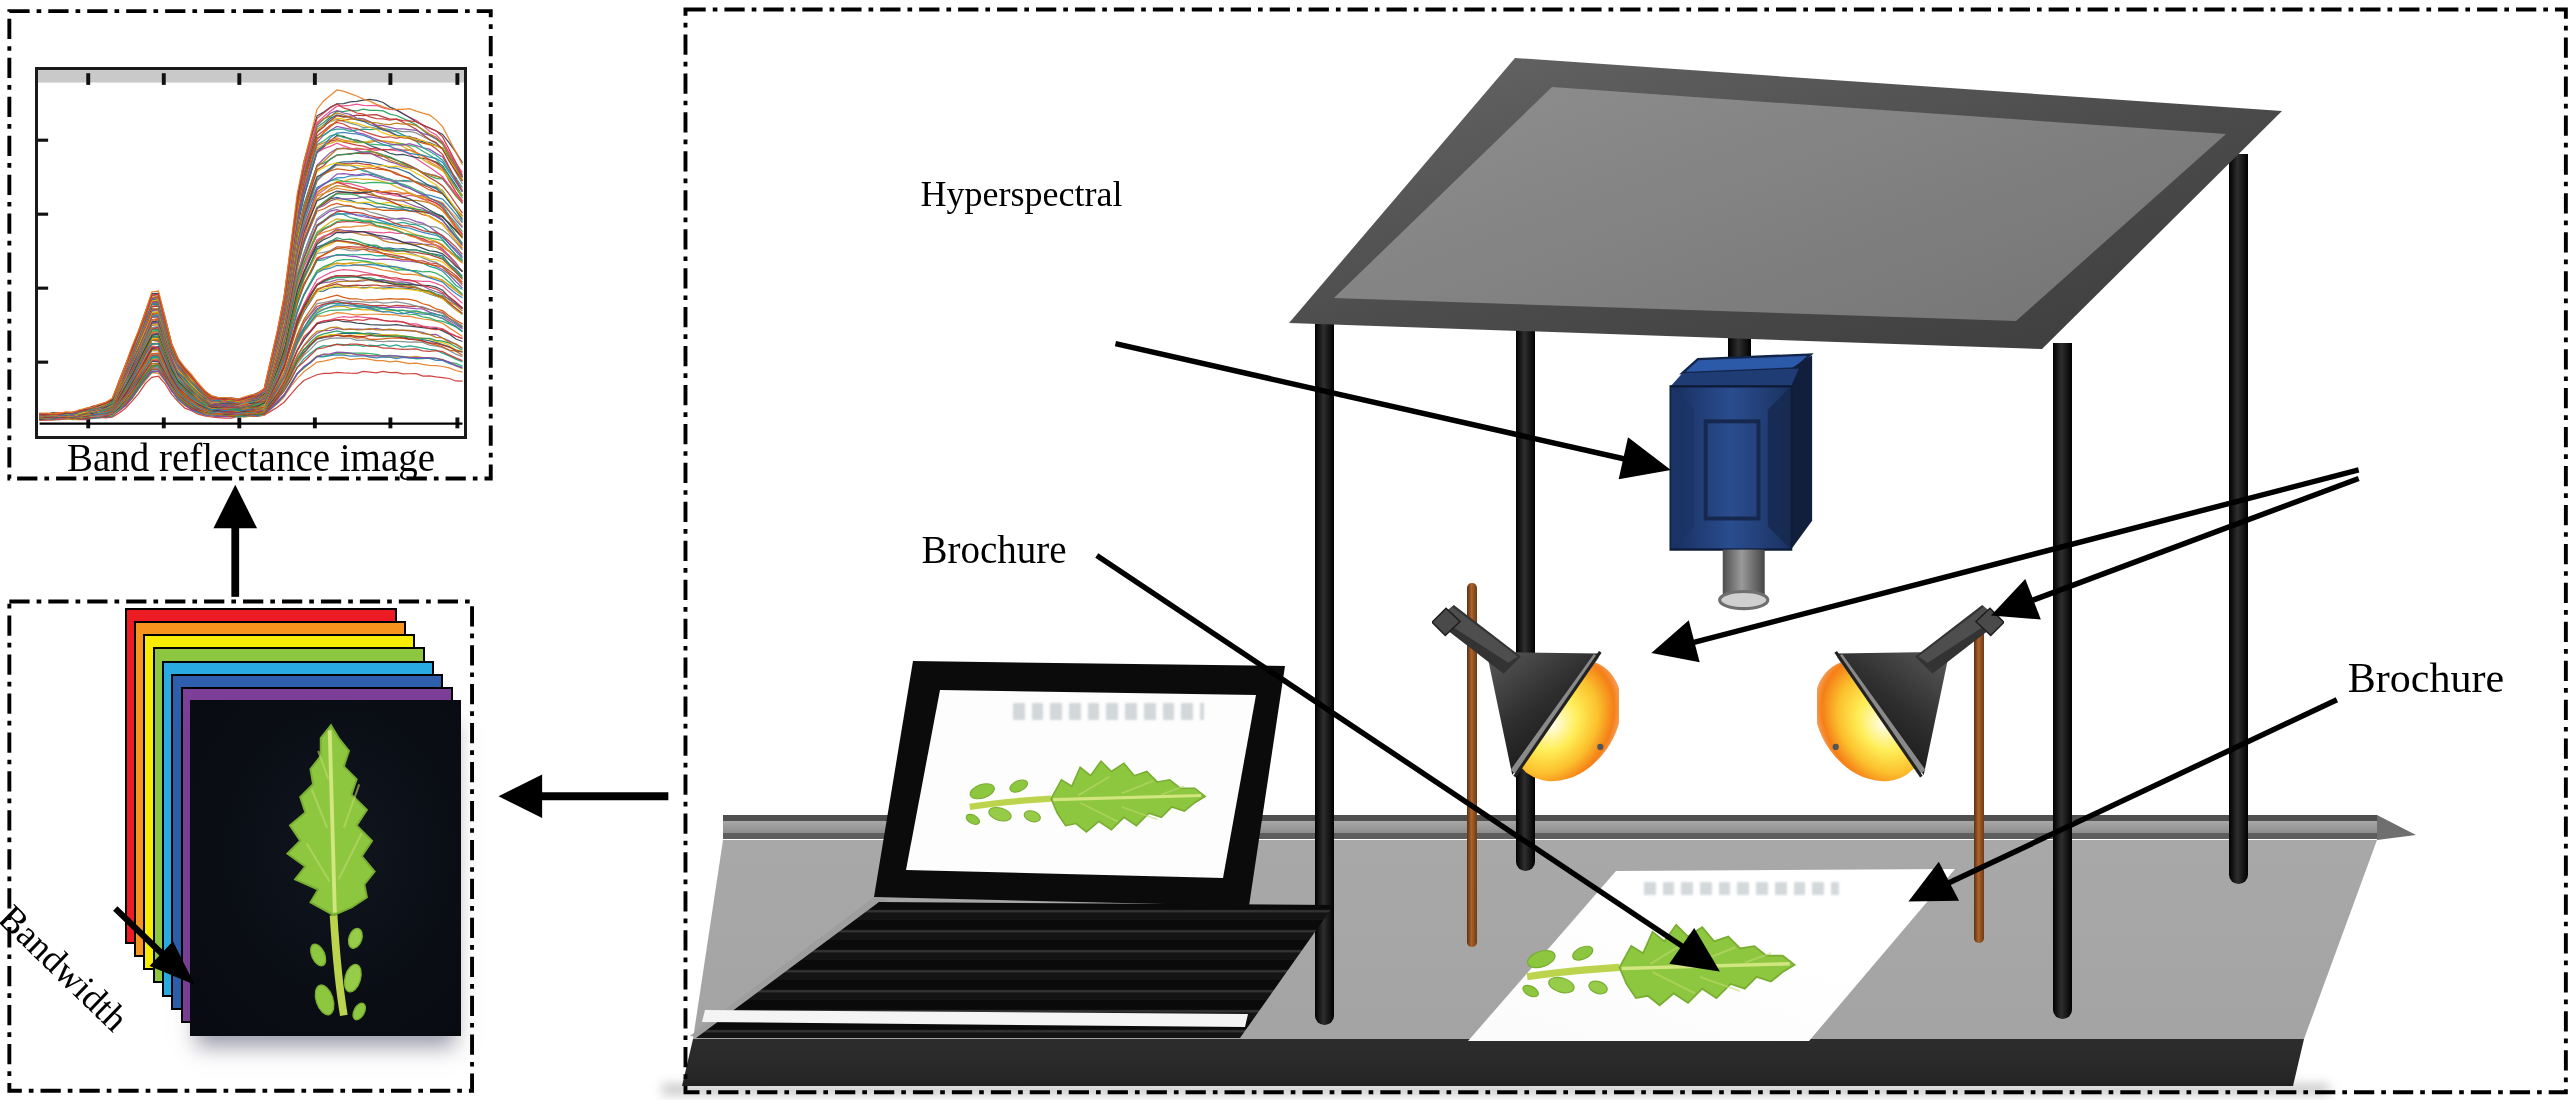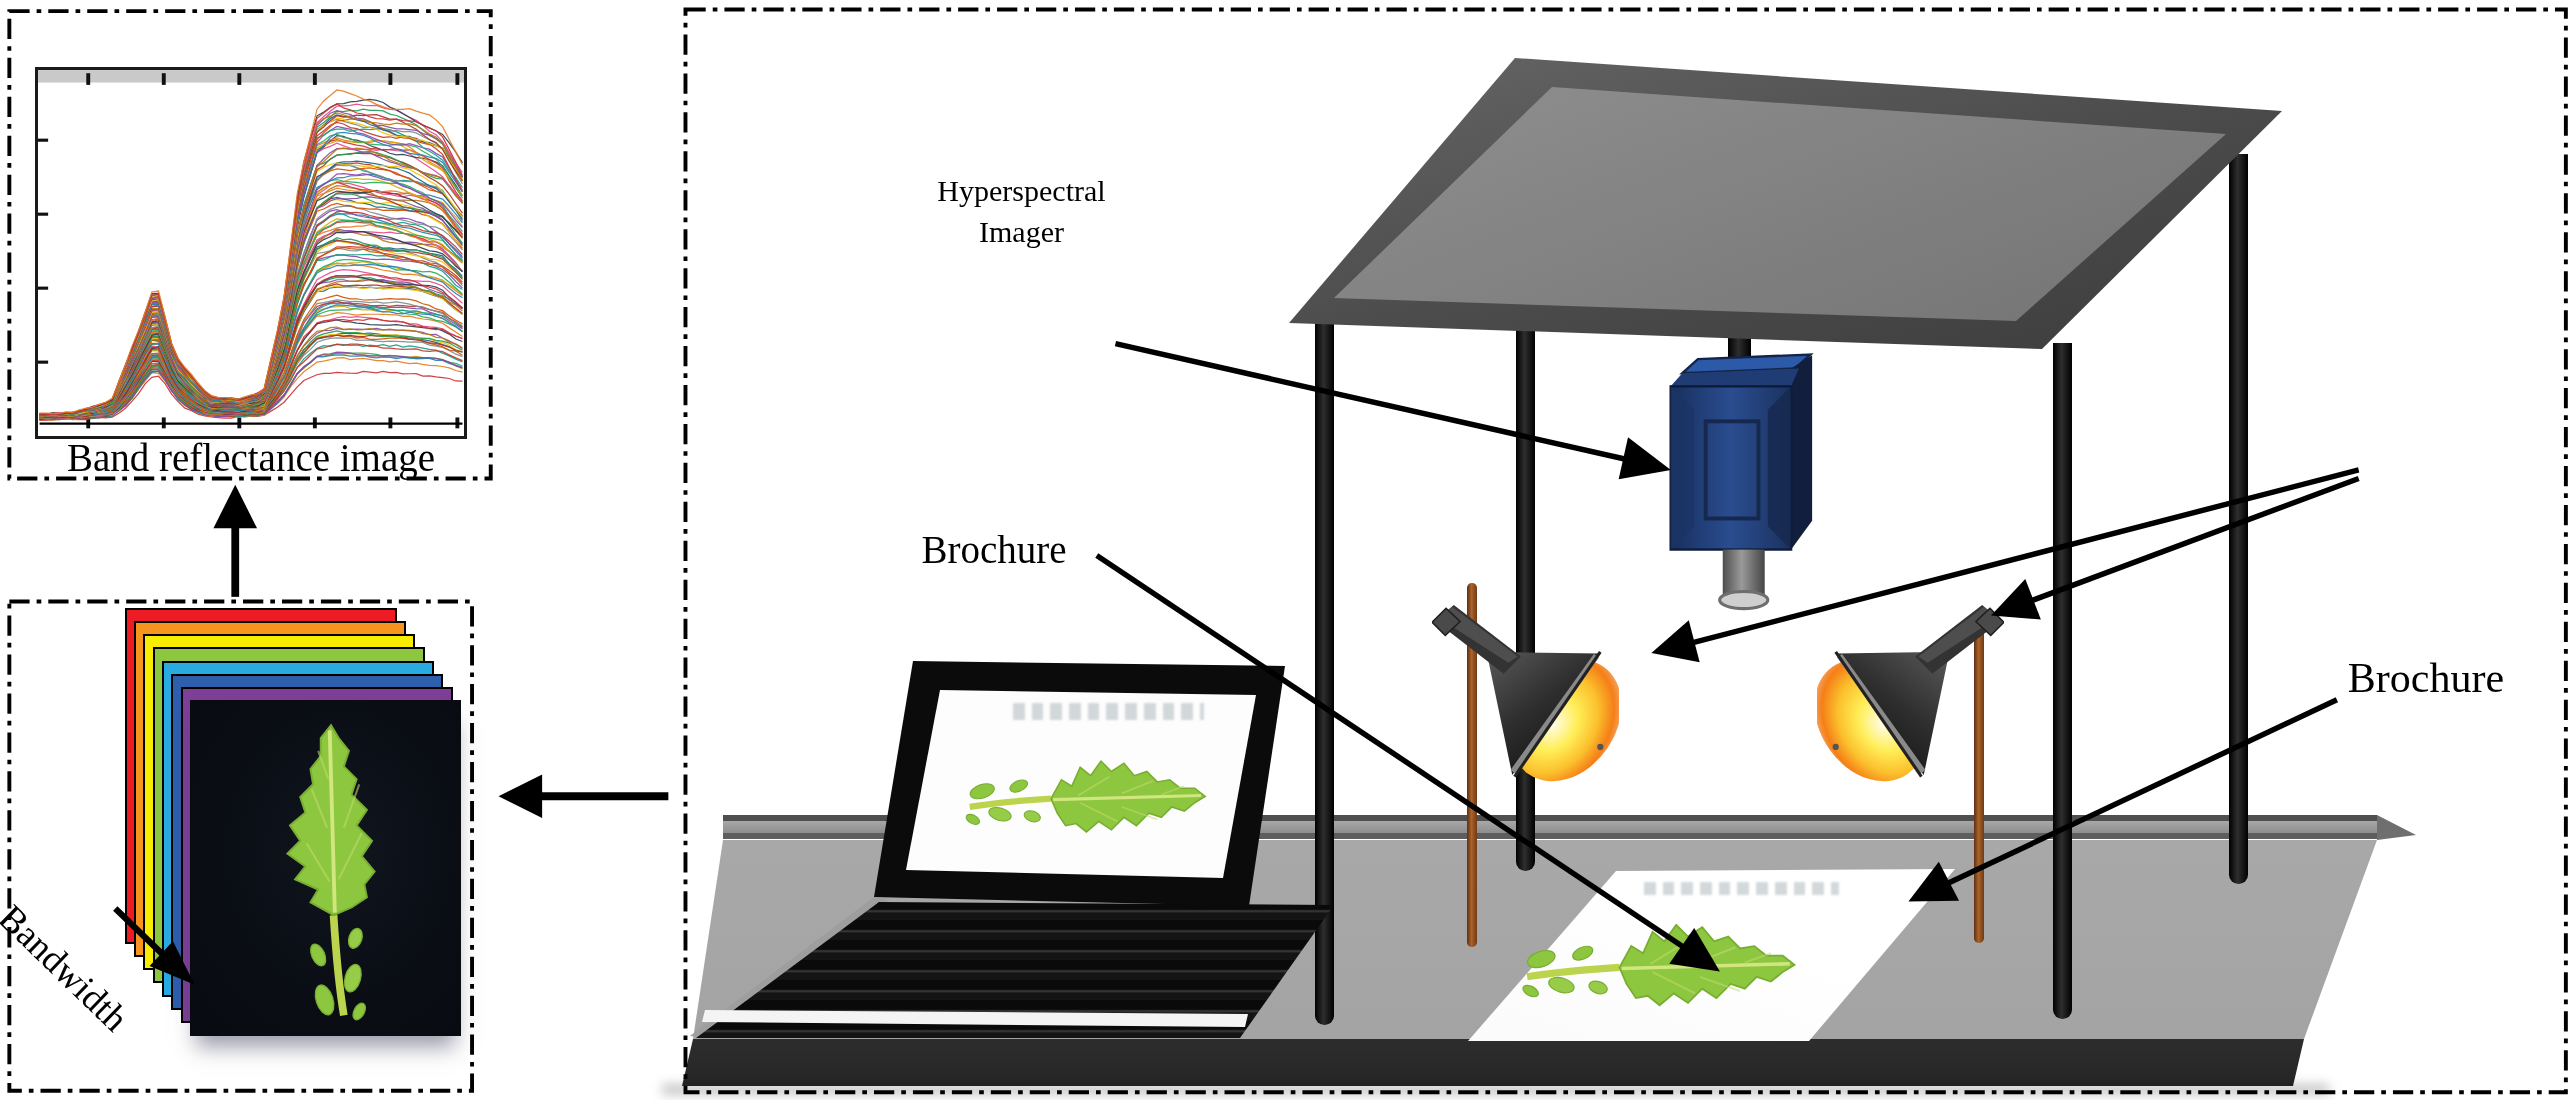--- a/index.html
+++ b/index.html
@@ -1,20 +1,20 @@
 <!DOCTYPE html>
 <html style="font-size:12.5px"><head>
 <meta charset="utf-8">
 <style>
   html,body{margin:0;padding:0;background:#fff;}
   #stage{position:relative;width:2576px;height:1101px;background:#fff;overflow:hidden;
          font-family:"Liberation Serif", serif;color:#000;}
   .abs{position:absolute;}
   .fill{position:absolute;left:0;top:0;width:2576px;height:1101px;}
-  .diagram-label{position:absolute;text-align:center;font-size:30px;line-height:1.38;color:#000;}
+  .diagram-label{position:absolute;text-align:center;font-size:36px;line-height:1.38;color:#000;}
   
   #plot-frame{left:35px;top:67px;width:426px;height:366px;border:3.1px solid #1a1a1a;background:#fff;}
   #plot-caption{left:11px;top:435px;width:480px;text-align:center;font-size:39px;font-family:Liberation Serif, serif;}
   
   .band-frame{position:absolute;width:268px;height:332px;border:2.3px solid #000;}
   #band-image{left:190px;top:700px;width:271px;height:336px;background:
       radial-gradient(ellipse at 55% 45%, #10151f 0%, #0a0d14 60%, #070a10 100%);
       box-shadow:0 17px 20px -6.2px rgba(60,60,90,.5);}
   #bandwidth-label{left:20px;top:896px;font-size:37px;transform:rotate(44deg);transform-origin:left top;white-space:nowrap;}
   
@@ -312,21 +312,20 @@
   </svg>
 
   <div class="fill" id="whiteboard"></div>
   <div class="abs ghost-text" style="left:1644px;top:882px;width:195px;height:12.5px"></div>
   <svg class="abs" style="left:1510px;top:894px" width="304" height="142" viewBox="0 0 240 120">
     <use href="#leaf-shape"></use>
   </svg>
 
   <div class="diagram-label" style="left:848px;top:170px;width:347px">
     <div>Hyperspectral</div>
-    <div>Imager</div>
   </div>
   <div class="diagram-label" style="left:885px;top:523px;width:218px;font-size:39px">Brochure</div>
   <div class="diagram-label" style="left:2304px;top:388px;width:253px;font-size:42px">
   </div>
   <div class="diagram-label" style="left:2282px;top:650px;width:288px;font-size:42px">
     <div>Brochure</div>
   </div>
 
   <svg class="fill" style="pointer-events:none" viewBox="0 0 3307 1413">
     <g stroke="#000" stroke-width="5" fill="none" stroke-dasharray="26 9 6 9">

